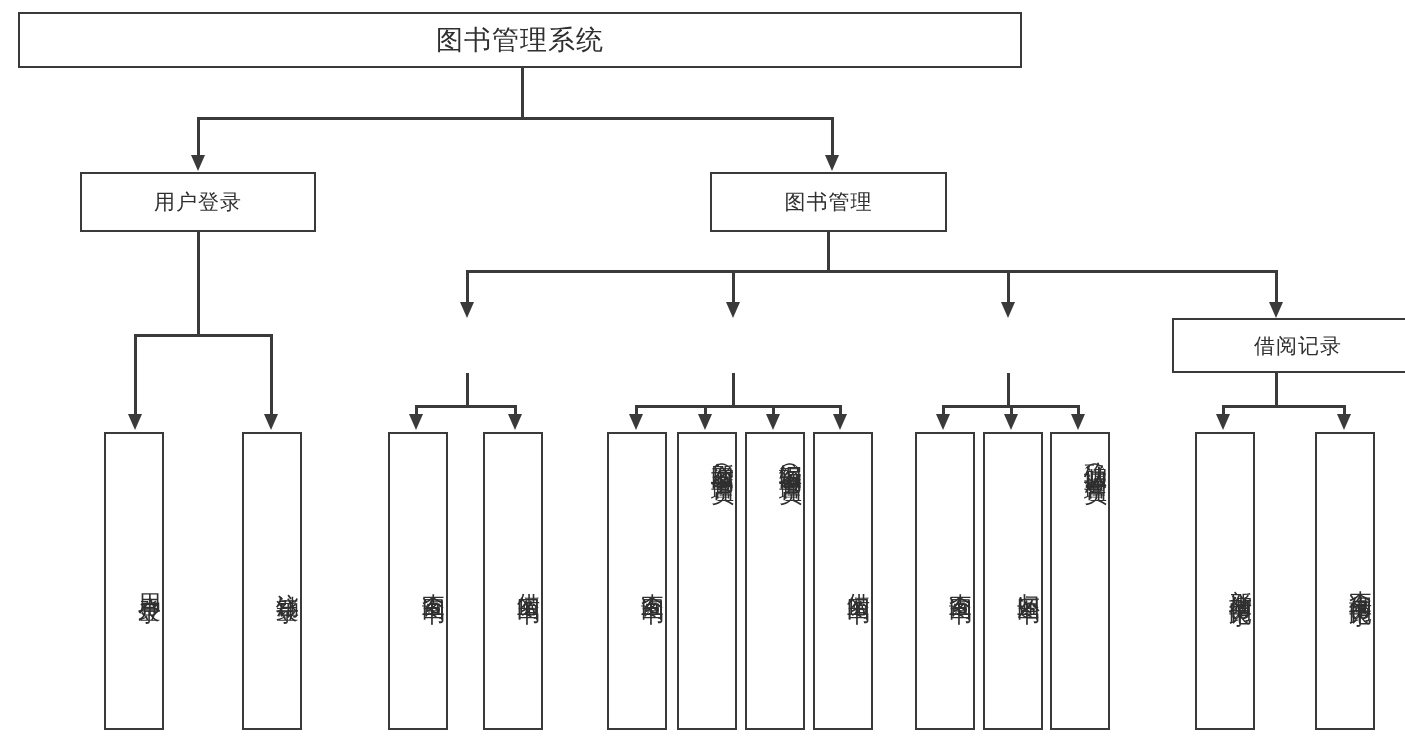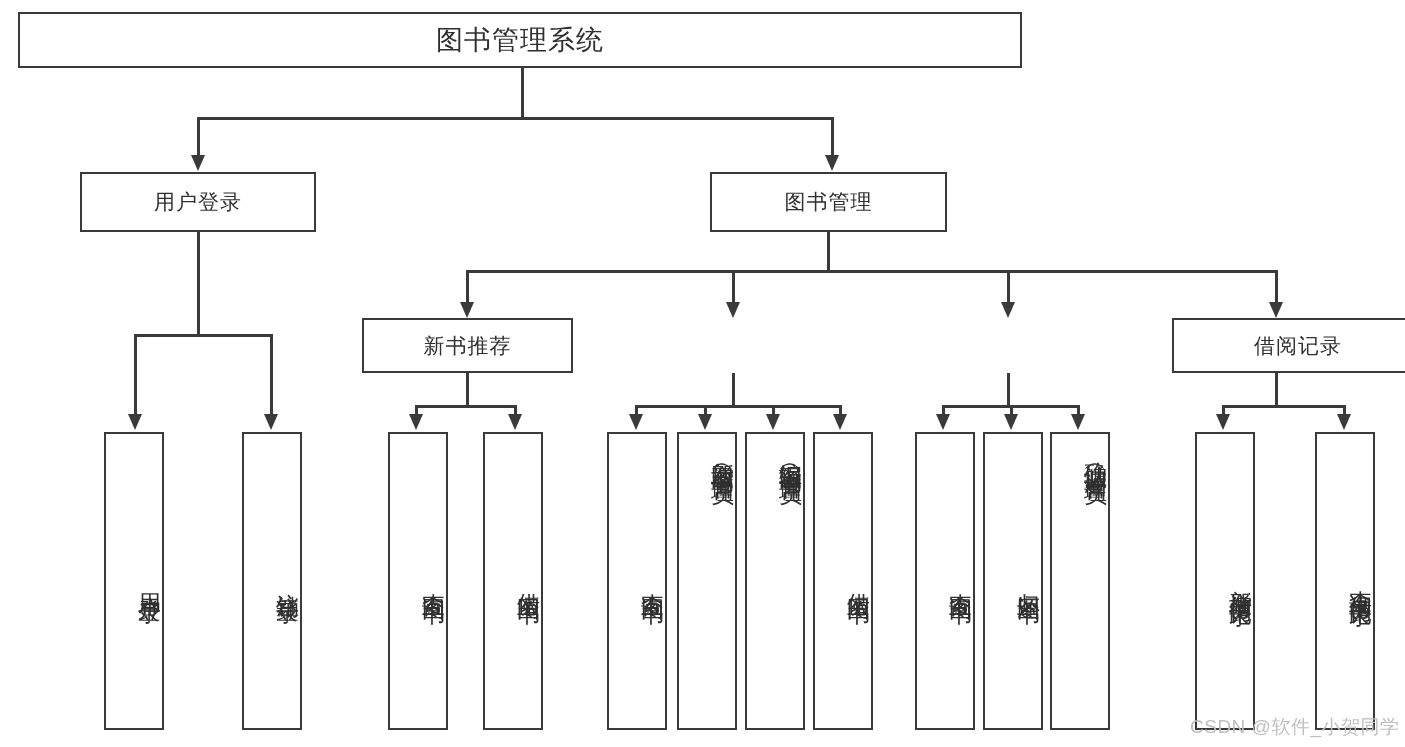--- a/index.html
+++ b/index.html
@@ -100,21 +100,20 @@
   <div class="hline" style="left:466px;top:270px;width:812px;"></div>
   <div class="vline" style="left:466px;top:270px;height:34px;"></div>
   <div class="vline" style="left:732px;top:270px;height:34px;"></div>
   <div class="vline" style="left:1007px;top:270px;height:34px;"></div>
   <div class="vline" style="left:1275px;top:270px;height:34px;"></div>
   <div class="arrow" style="left:460px;top:302px;"></div>
   <div class="arrow" style="left:726px;top:302px;"></div>
   <div class="arrow" style="left:1001px;top:302px;"></div>
   <div class="arrow" style="left:1269px;top:302px;"></div>
 
-  <div class="node h" style="left:362px;top:318px;width:211px;height:55px;">新书推荐</div>
   <div class="node h" style="left:1172px;top:318px;width:252px;height:55px;">借阅记录</div>
 
   <div class="vline" style="left:466px;top:373px;height:34px;"></div>
   <div class="hline" style="left:415px;top:405px;width:102px;"></div>
   <div class="vline" style="left:415px;top:405px;height:12px;"></div>
   <div class="vline" style="left:514px;top:405px;height:12px;"></div>
   <div class="arrow" style="left:409px;top:414px;"></div>
   <div class="arrow" style="left:508px;top:414px;"></div>
 
   <div class="vline" style="left:732px;top:373px;height:34px;"></div>
@@ -155,15 +154,14 @@
   <div class="node v topalign" style="left:745px;top:432px;width:60px;height:298px;">编辑图书（管理员）</div>
   <div class="node v" style="left:813px;top:432px;width:60px;height:298px;">借阅图书</div>
 
   <div class="node v" style="left:915px;top:432px;width:60px;height:298px;">查询图书</div>
   <div class="node v" style="left:983px;top:432px;width:60px;height:298px;">归还图书</div>
   <div class="node v topalign" style="left:1050px;top:432px;width:60px;height:298px;">确认归还（管理员）</div>
 
   <div class="node v" style="left:1195px;top:432px;width:60px;height:298px;">新增借阅记录</div>
   <div class="node v" style="left:1315px;top:432px;width:60px;height:298px;">查询借阅记录</div>
 
-  <div id="watermark" style="left:1190px;top:714px;">CSDN @软件_小贺同学</div>
 
 </div>
 
 </body></html>

